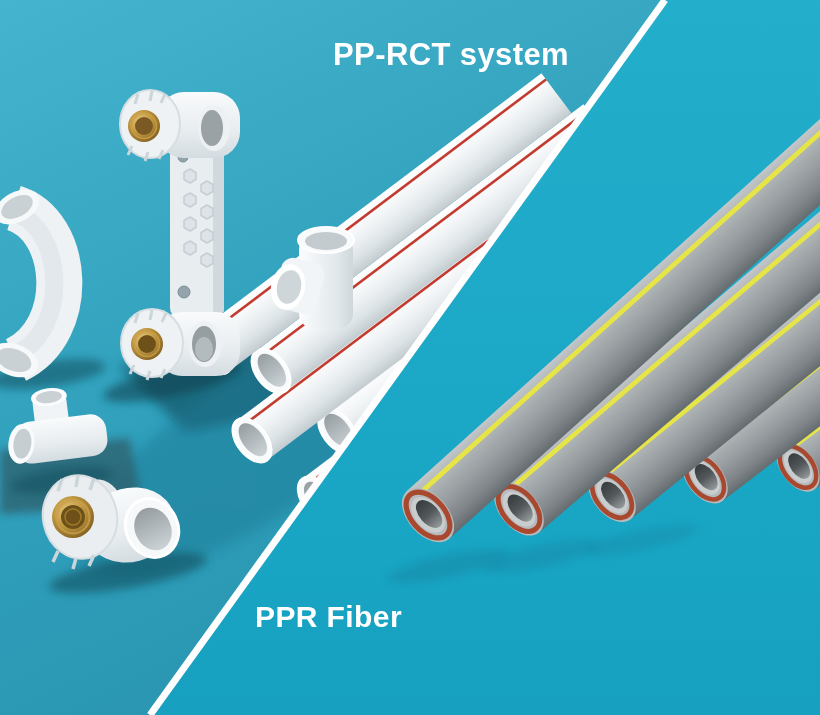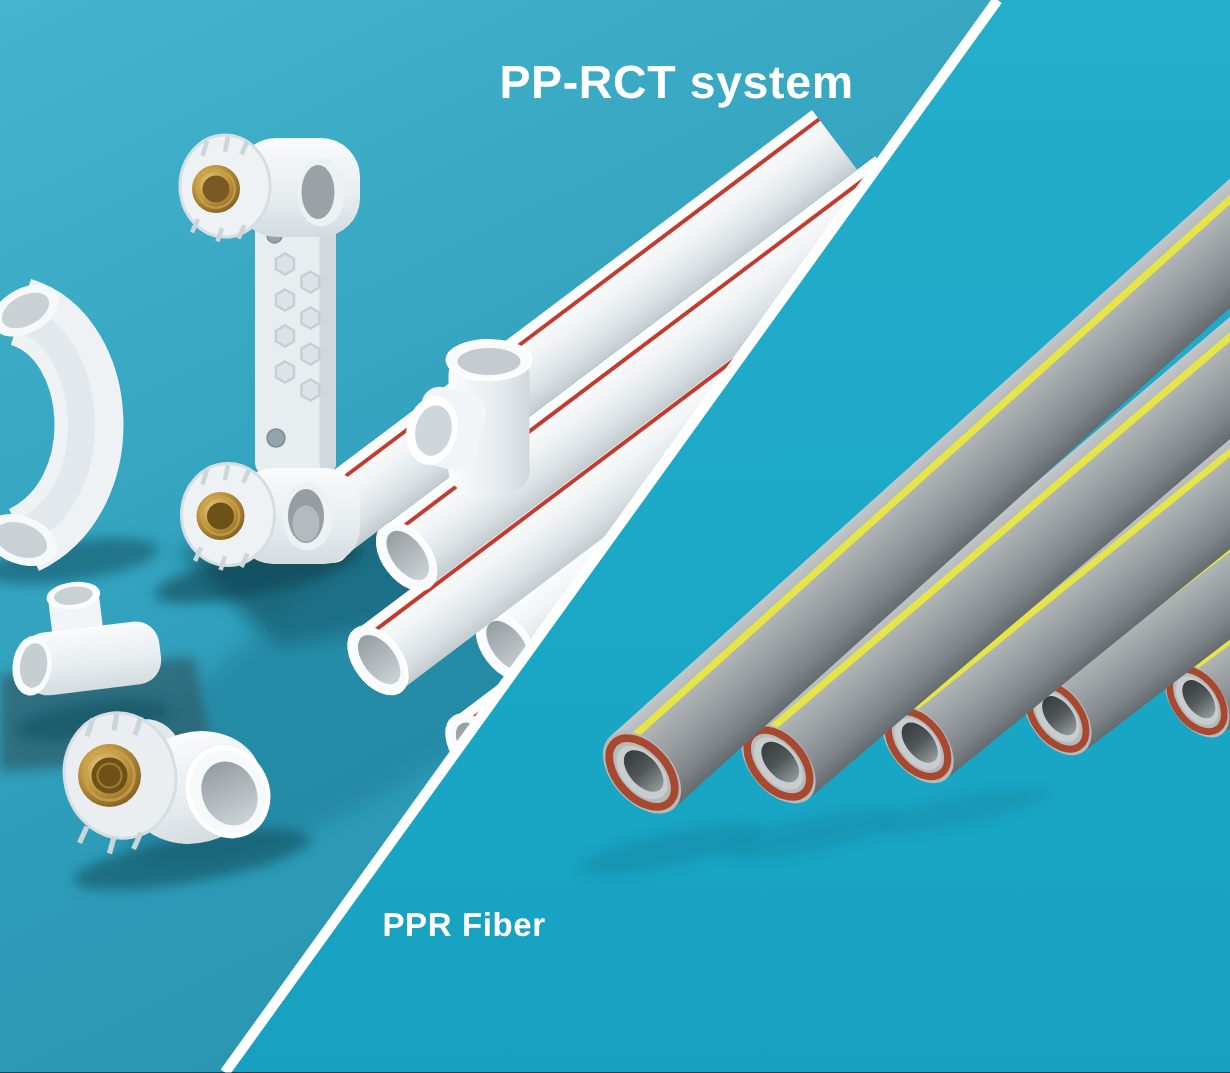--- a/index.html
+++ b/index.html
@@ -17,21 +17,21 @@
     letter-spacing:.4px;
     white-space:nowrap;
     user-select:none;
   }
   .caption-top{
     left:333px;top:39px;
     font-size:31px;line-height:31px;
   }
   .caption-bottom{
     left:255px;top:599px;
-    font-size:22px;line-height:36px;
+    font-size:30px;line-height:36px;
   }
 </style>
 </head>
 <body>
 
 <div class="banner">
 
 <svg viewBox="0 0 820 715" width="820" height="715">
   <defs>
     <clipPath id="leftClip">

